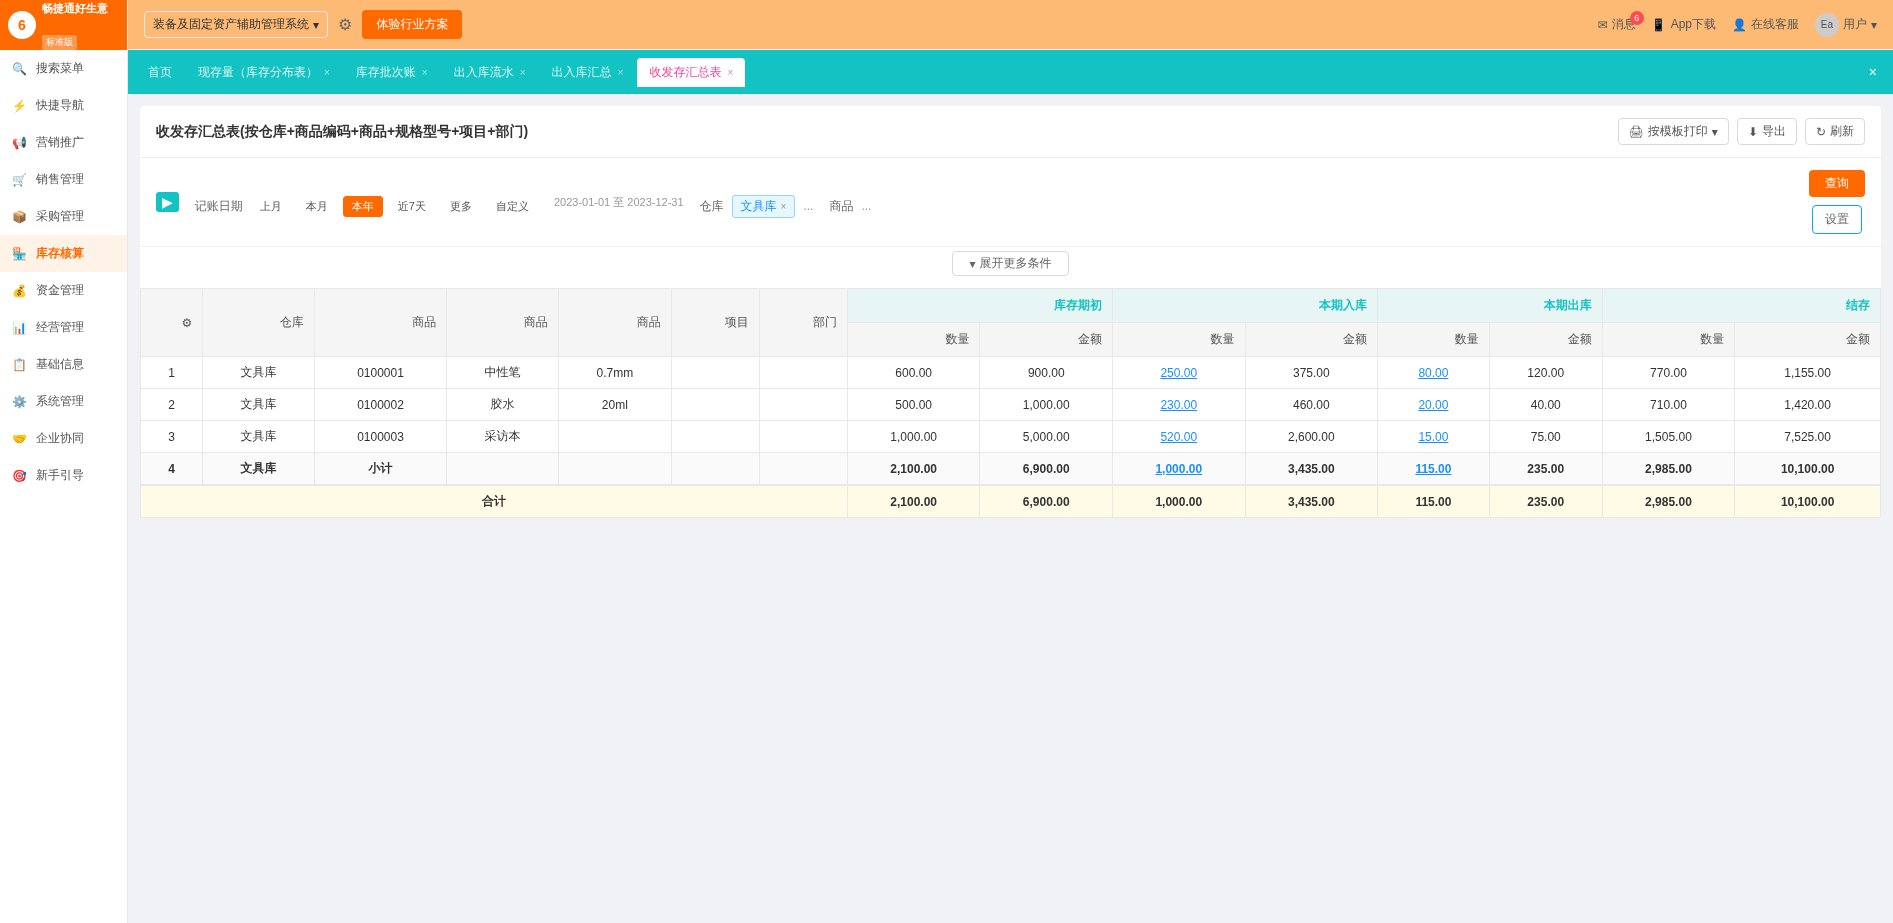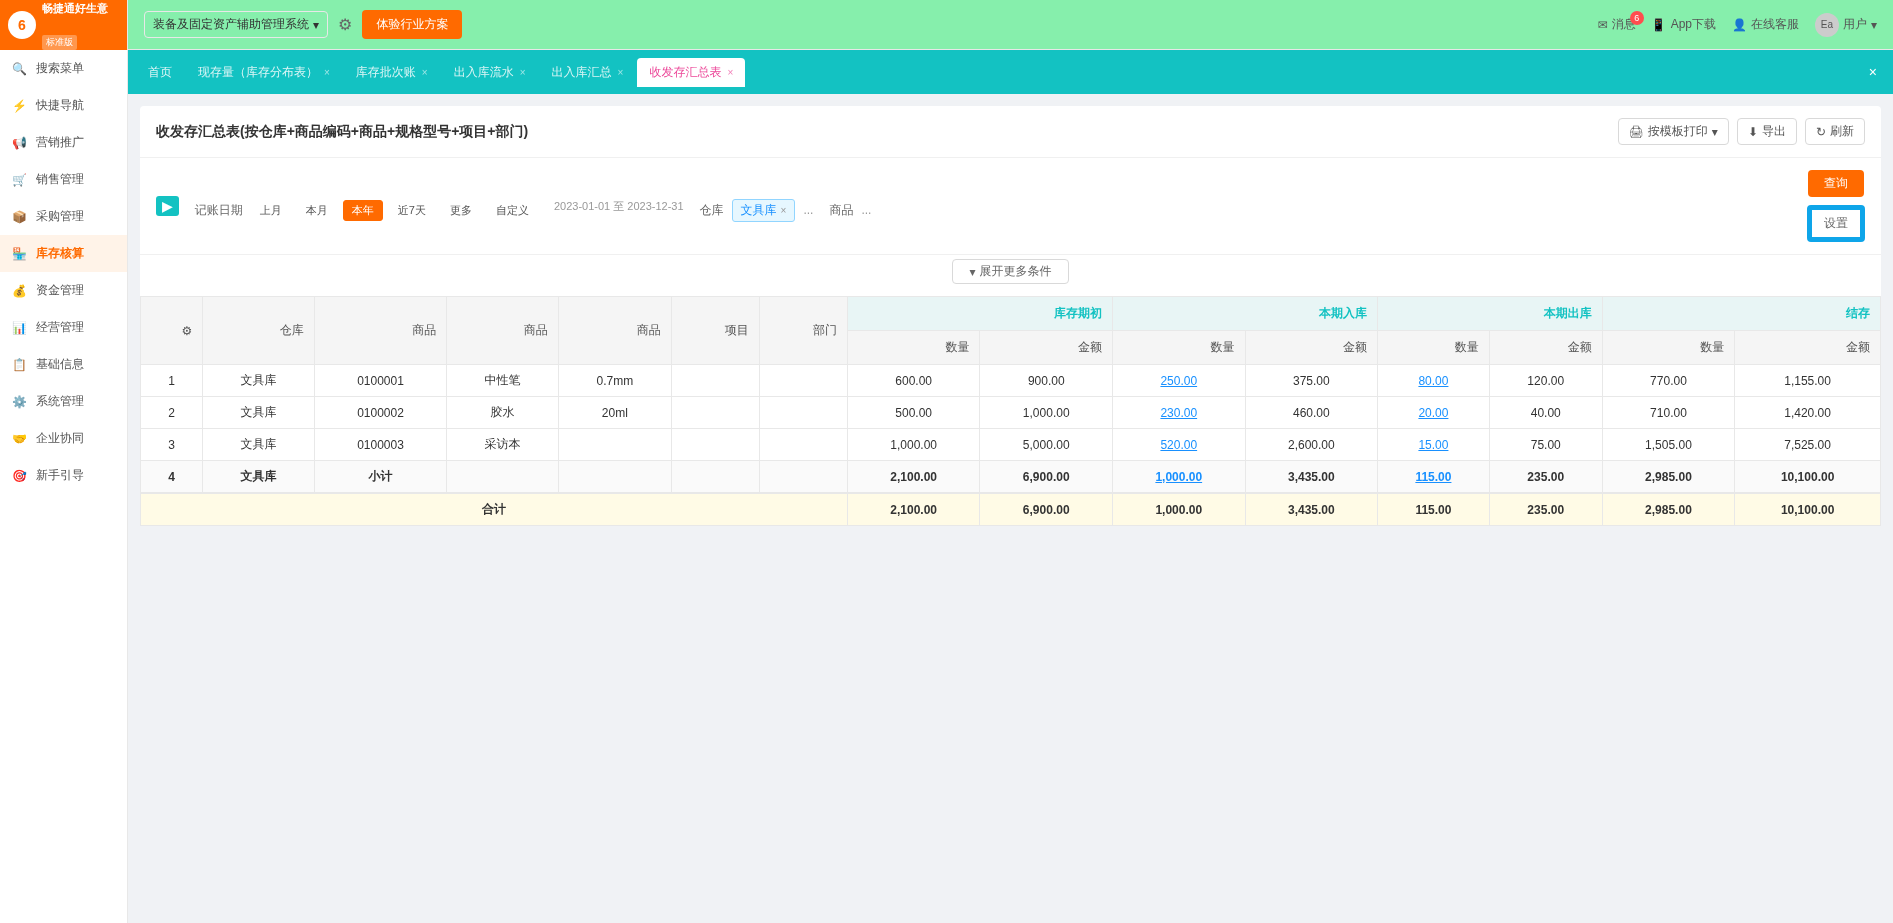--- a/index.html
+++ b/index.html
@@ -21,21 +21,21 @@
       font-size: 12px;
     }
     .sidebar-item.active { background: #fff3e8; color: #ff6a00; font-weight: bold; }
     .sidebar-item-icon { width: 16px; height: 16px; display: flex; align-items: center; justify-content: center; flex-shrink: 0; }
 
     
     .main { margin-left: 128px; height: 100%; display: flex; flex-direction: column; }
 
     
     .top-header {
-      height: 50px; background: #86efac; border-bottom: 1px solid #e8e8e8;
+      height: 50px; background: #fdba74; border-bottom: 1px solid #e8e8e8;
       display: flex; align-items: center; justify-content: space-between;
       padding: 0 16px;
     }
     .header-left { display: flex; align-items: center; gap: 10px; }
     .header-dropdown { display: flex; align-items: center; gap: 4px; cursor: pointer; border: 1px solid #e8e8e8; padding: 4px 8px; border-radius: 4px; font-size: 12px; }
     .experience-btn { background: #ff6a00; color: #fff; border: none; padding: 6px 14px; border-radius: 4px; cursor: pointer; font-size: 12px; }
     .header-right { display: flex; align-items: center; gap: 16px; font-size: 12px; color: #555; }
     .header-icon-item { display: flex; align-items: center; gap: 4px; cursor: pointer; position: relative; }
     .badge { position: absolute; top: -5px; right: -8px; background: #ff4d4f; color: #fff; border-radius: 50%; width: 14px; height: 14px; font-size: 9px; display: flex; align-items: center; justify-content: center; }
     .user-avatar { width: 24px; height: 24px; background: #ccc; border-radius: 50%; display: flex; align-items: center; justify-content: center; font-size: 10px; }
@@ -71,21 +71,21 @@
     .filter-section { display: flex; align-items: center; gap: 8px; margin-top: 8px; }
     .filter-label { color: #666; }
     .filter-date-group { display: flex; align-items: center; gap: 6px; }
     .date-btn { padding: 2px 8px; border-radius: 3px; cursor: pointer; border: 1px solid transparent; font-size: 11px; color: #555; }
     .date-btn.active { background: #ff6a00; color: #fff; border-color: #ff6a00; }
     .date-range { font-size: 11px; color: #999; }
     .warehouse-tag { display: flex; align-items: center; gap: 4px; background: #e6f7ff; border: 1px solid #91d5ff; border-radius: 3px; padding: 2px 8px; font-size: 12px; color: #1890ff; }
     .tag-close { cursor: pointer; color: #999; font-size: 10px; }
     .filter-more { color: #999; cursor: pointer; font-size: 12px; }
     .query-btn { background: #ff6a00; color: #fff; border: none; padding: 5px 16px; border-radius: 4px; cursor: pointer; font-size: 12px; }
-    .set-btn { background: #fff; color: #666; border: 5px solid #0ea5e9; padding: 5px 12px; border-radius: 4px; cursor: pointer; font-size: 12px; }
+    .set-btn { background: #fff; color: #666; border: 1px solid #0ea5e9; padding: 5px 12px; border-radius: 4px; cursor: pointer; font-size: 12px; }
 
     .filter-row2 { padding: 4px 16px 12px; display: flex; align-items: center; justify-content: center; }
     .expand-more-btn { display: flex; align-items: center; gap: 4px; color: #666; cursor: pointer; font-size: 12px; padding: 3px 16px; border: 1px solid #d9d9d9; border-radius: 4px; background: #fff; }
 
     
     .table-wrapper { padding: 0; }
     table { width: 100%; border-collapse: collapse; font-size: 12px; }
     thead tr { background: #f5f5f5; }
     th { border: 1px solid #e8e8e8; padding: 8px 10px; text-align: right; font-weight: 500; color: #555; white-space: nowrap; }
     td { border: 1px solid #e8e8e8; padding: 7px 10px; text-align: center; color: #333; }

